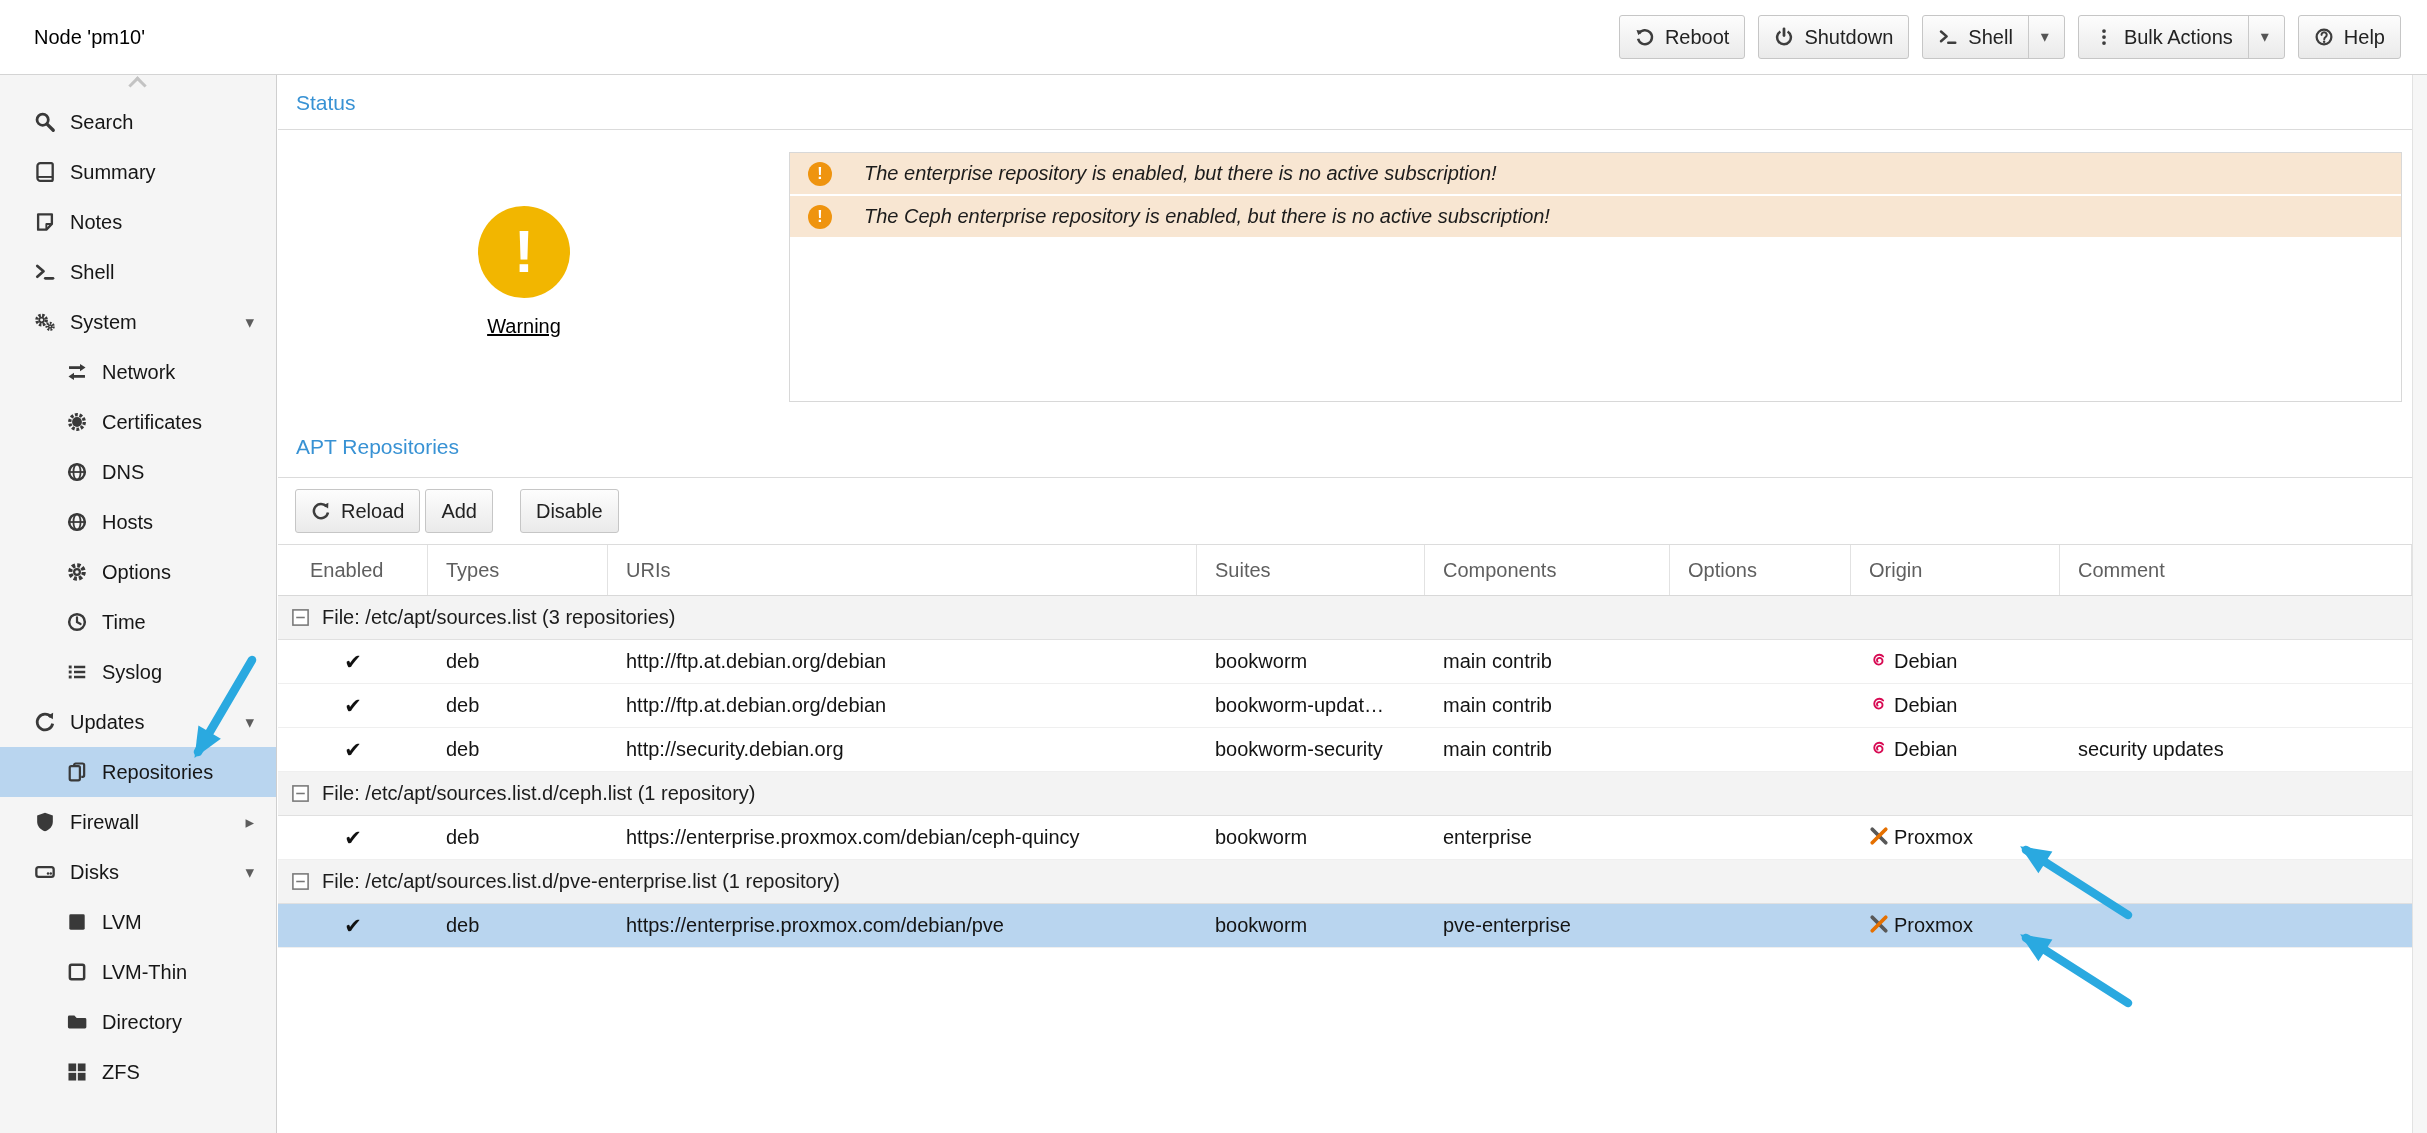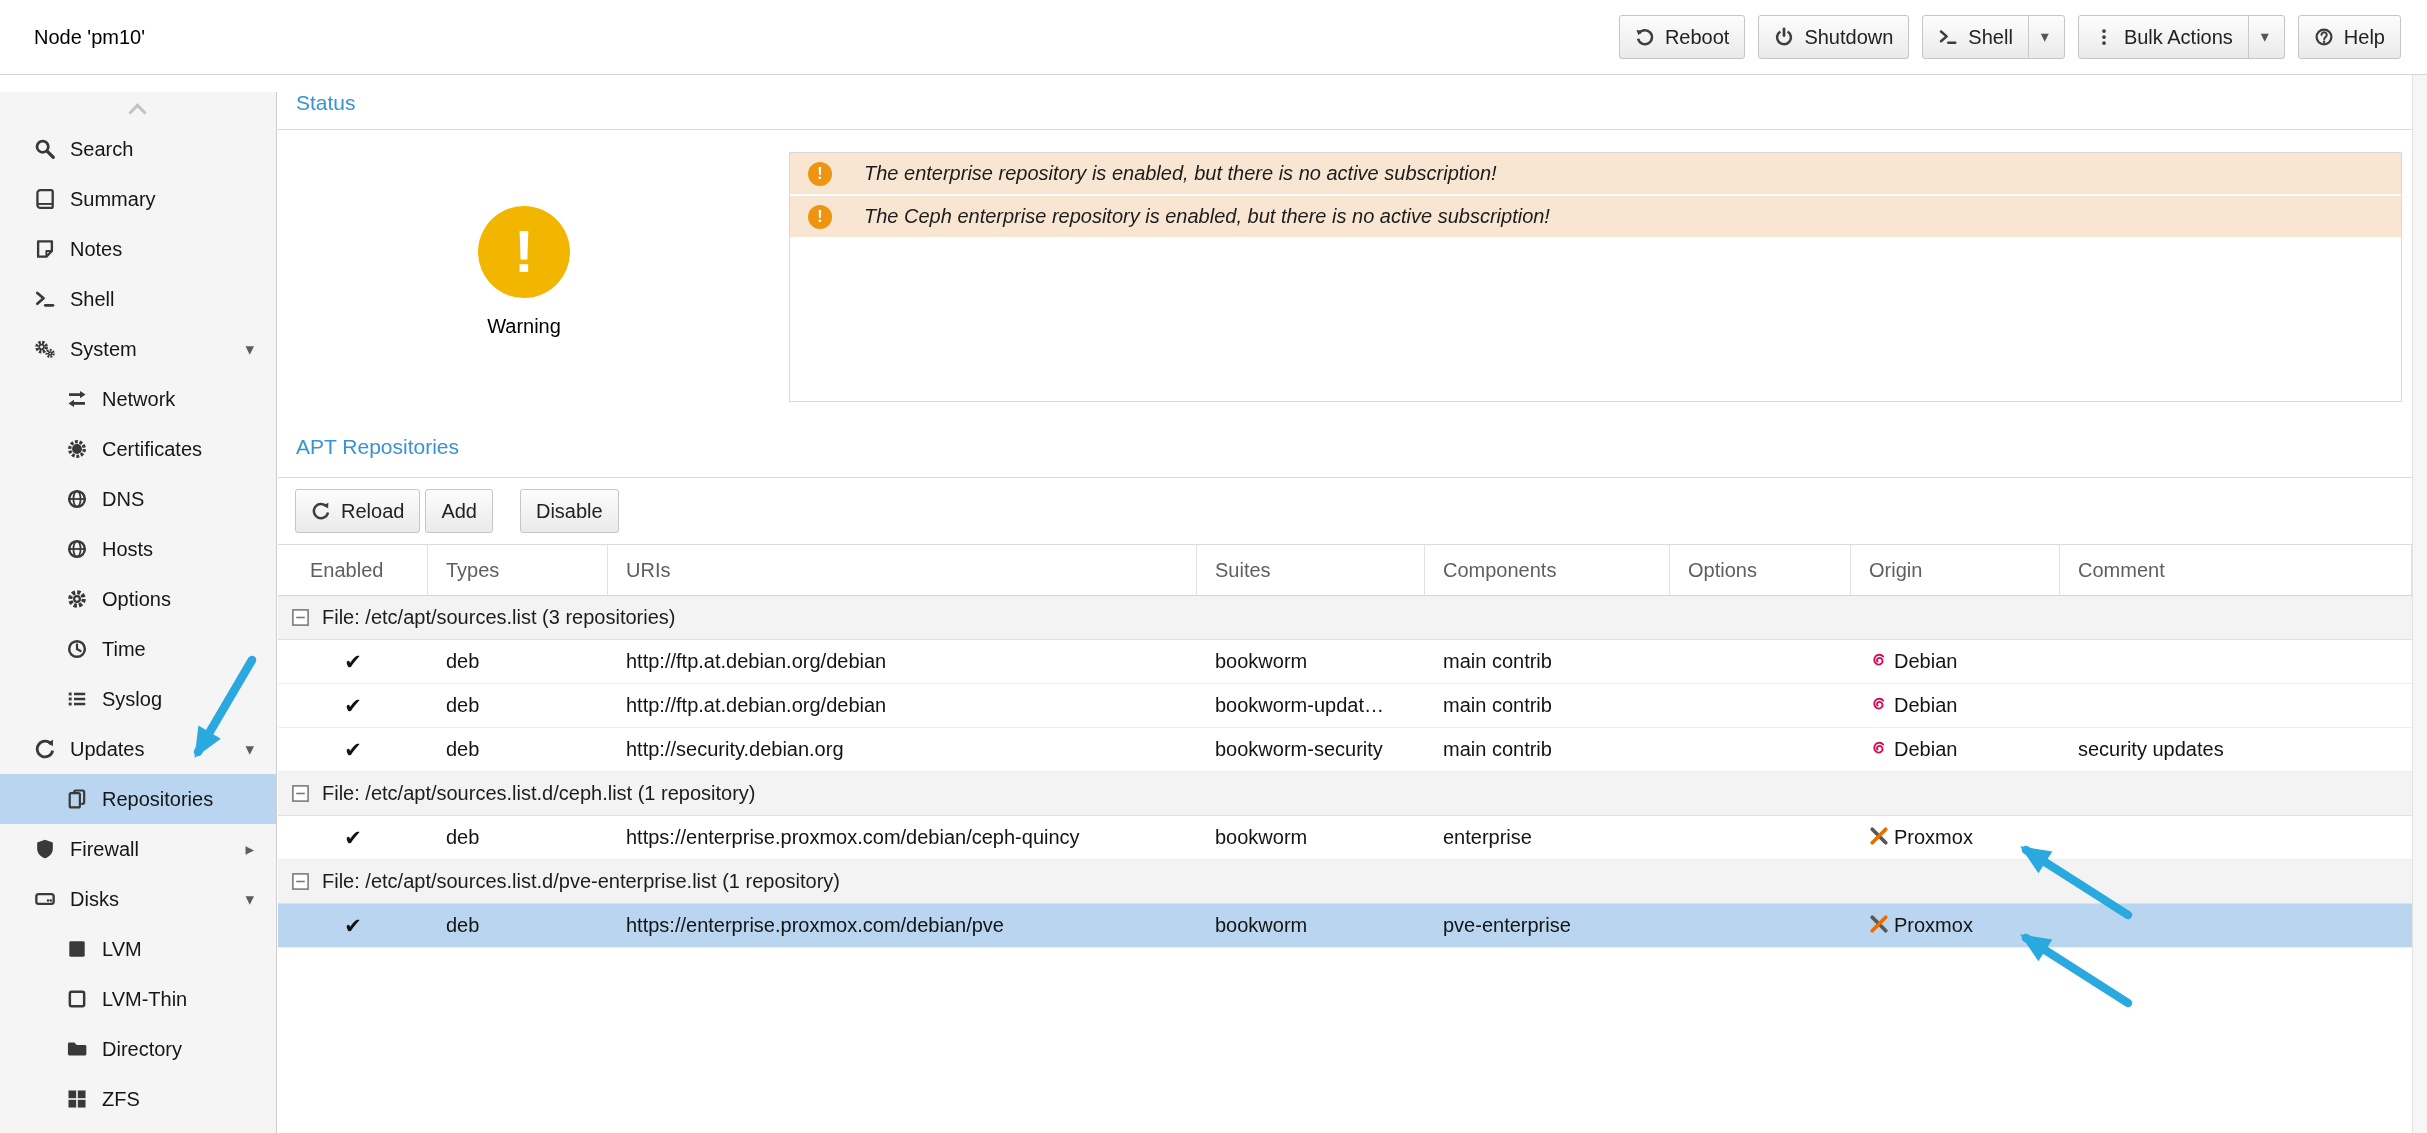--- a/index.html
+++ b/index.html
@@ -13,21 +13,21 @@
   .title { font-size:20px; color:#000; }
   .tb-buttons { margin-left:auto; display:flex; gap:13px; }
   .btn { display:inline-flex; align-items:center; gap:10px; height:44px; padding:0 15px;
          background:linear-gradient(#fdfdfd,#eaeaea); border:1px solid #c6c6c6; border-radius:3px;
          font-size:20px; color:#222; font-family:inherit; cursor:pointer; }
   .btn svg { width:20px; height:20px; color:#3d3d3d; }
   .bsep { width:1px; align-self:stretch; background:#c9c9c9; margin:0 2px 0 5px; }
   .bcaret { font-size:16px; color:#555; line-height:1; }
 
   
-  .side { position:absolute; top:92px; left:0; width:277px; bottom:0; background:#f5f5f5;
+  .side { position:absolute; top:65px; left:0; width:277px; bottom:0; background:#f5f5f5;
           border-right:1px solid #cfcfcf; padding-top:32px; }
   .scrollhint { position:absolute; top:14px; left:131px; width:13px; height:13px;
                 border:solid #c3c3c3; border-width:3px 3px 0 0; transform:rotate(-45deg); }
   .sitem { position:relative; height:50px; display:flex; align-items:center; font-size:20px;
            color:#161616; cursor:pointer; }
   .sitem .sic { width:22px; height:22px; margin:0 14px 0 34px; color:#393939; flex:none; }
   .sitem.lvl1 .sic { margin-left:66px; }
   .sitem.sel { background:#b9d5ef; }
   .scaret { position:absolute; right:22px; font-size:17px; color:#5d5d5d; }
 
@@ -35,21 +35,21 @@
   .main { position:absolute; top:75px; left:278px; right:15px; bottom:0; background:#fff; }
   .scrollbar { position:absolute; top:75px; right:0; width:15px; bottom:0; background:#f6f6f6;
                border-left:1px solid #e2e2e2; }
 
   .phead  { height:55px; padding:16px 0 0 18px; font-size:21px; color:#3892d4; border-bottom:1px solid #dbdbdb; }
   .status-body { position:relative; height:285px; }
   .warnblock  { position:absolute; left:168px; top:76px; width:156px; text-align:center; }
   .warncircle { width:92px; height:92px; border-radius:50%; background:#f2b600; color:#fff;
                 font-size:60px; font-weight:bold; display:flex; align-items:center; justify-content:center;
                 margin:0 auto; line-height:1; }
-  .warnlabel  { margin-top:17px; font-size:20px; color:#000; }
+  .warnlabel  { margin-top:17px; font-size:20px; color:#000;text-decoration:underline; }
   .msgpanel { position:absolute; left:511px; top:22px; width:1613px; height:250px;
               border:1px solid #d8d8d8; background:#fff; }
   .msgrow  { height:43px; background:#f8e6d2; border-bottom:2px solid #fff; display:flex; align-items:center; }
   .msgicon { width:24px; height:24px; border-radius:50%; background:#ef940f; color:#fff; font-weight:bold;
              font-size:16px; display:flex; align-items:center; justify-content:center; margin-left:18px;
              flex:none; line-height:1; }
   .msgtext { margin-left:32px; font-size:20px; color:#1c1c1c;font-style:italic; }
 
   .phead2  { height:63px; padding:20px 0 16px 18px; font-size:21px; color:#3892d4; border-bottom:1px solid #dbdbdb; }
   .toolbar { height:66px; padding:11px 0 0 17px; display:flex; gap:5px; }

